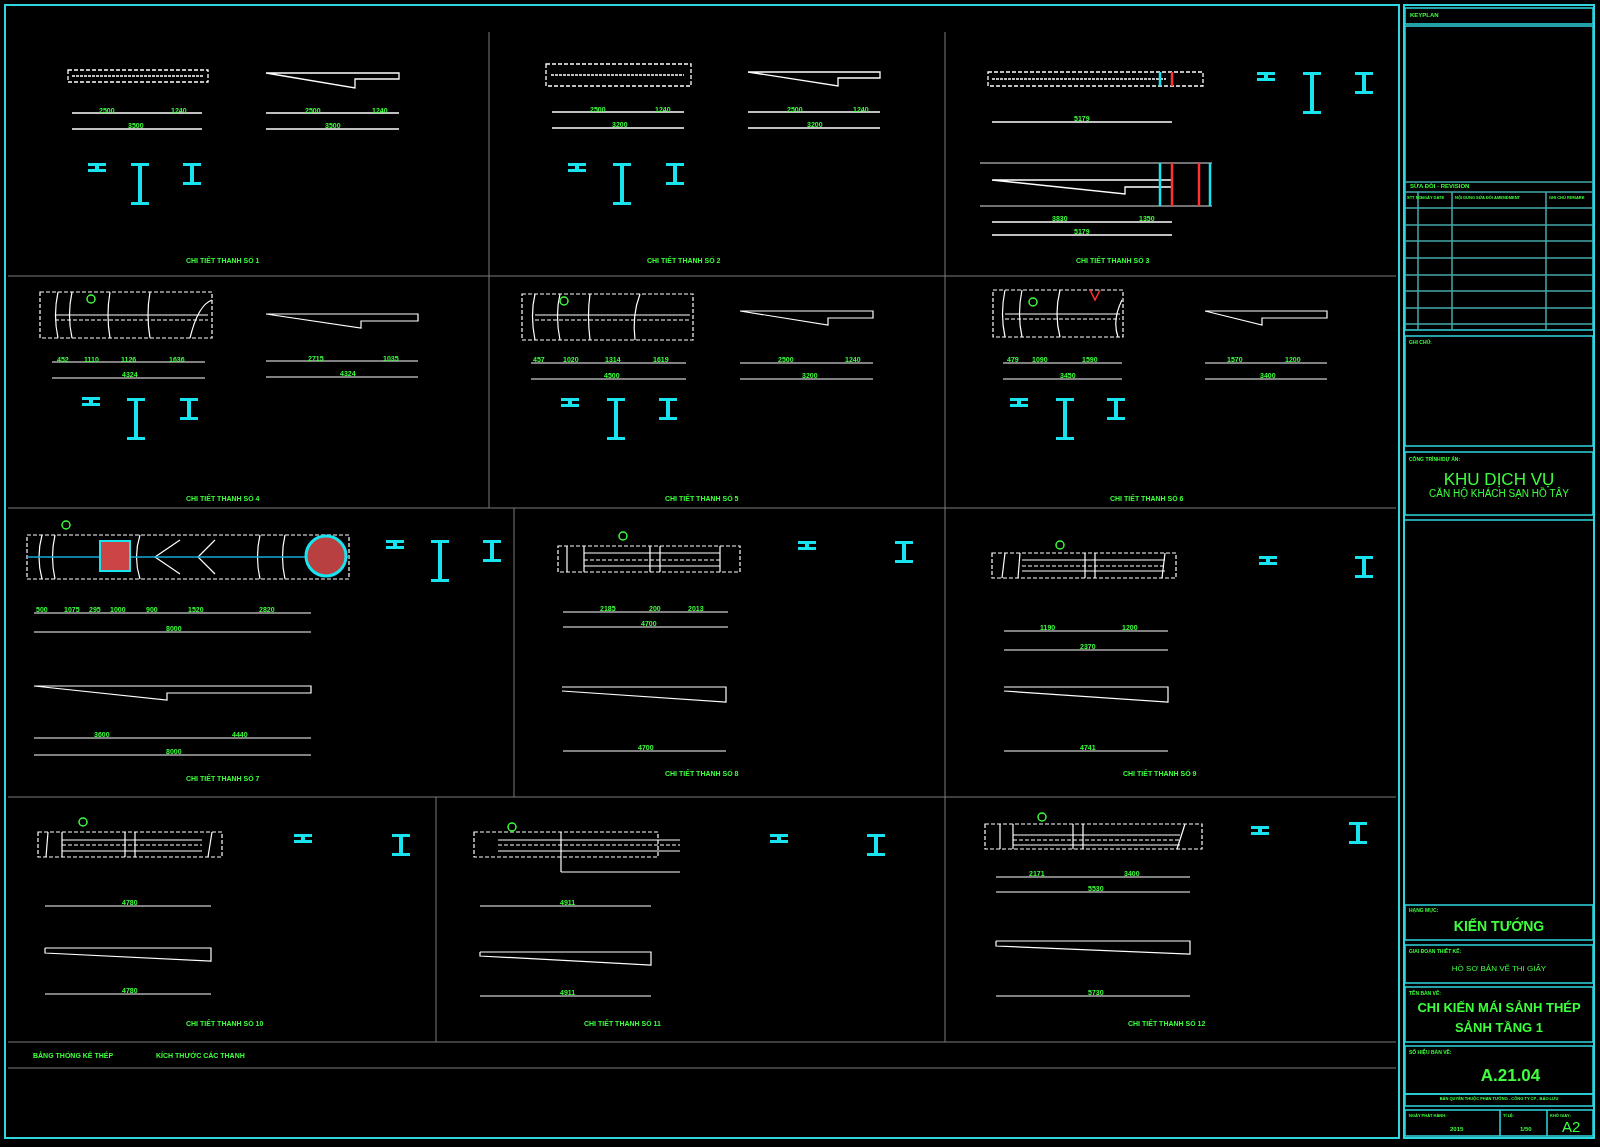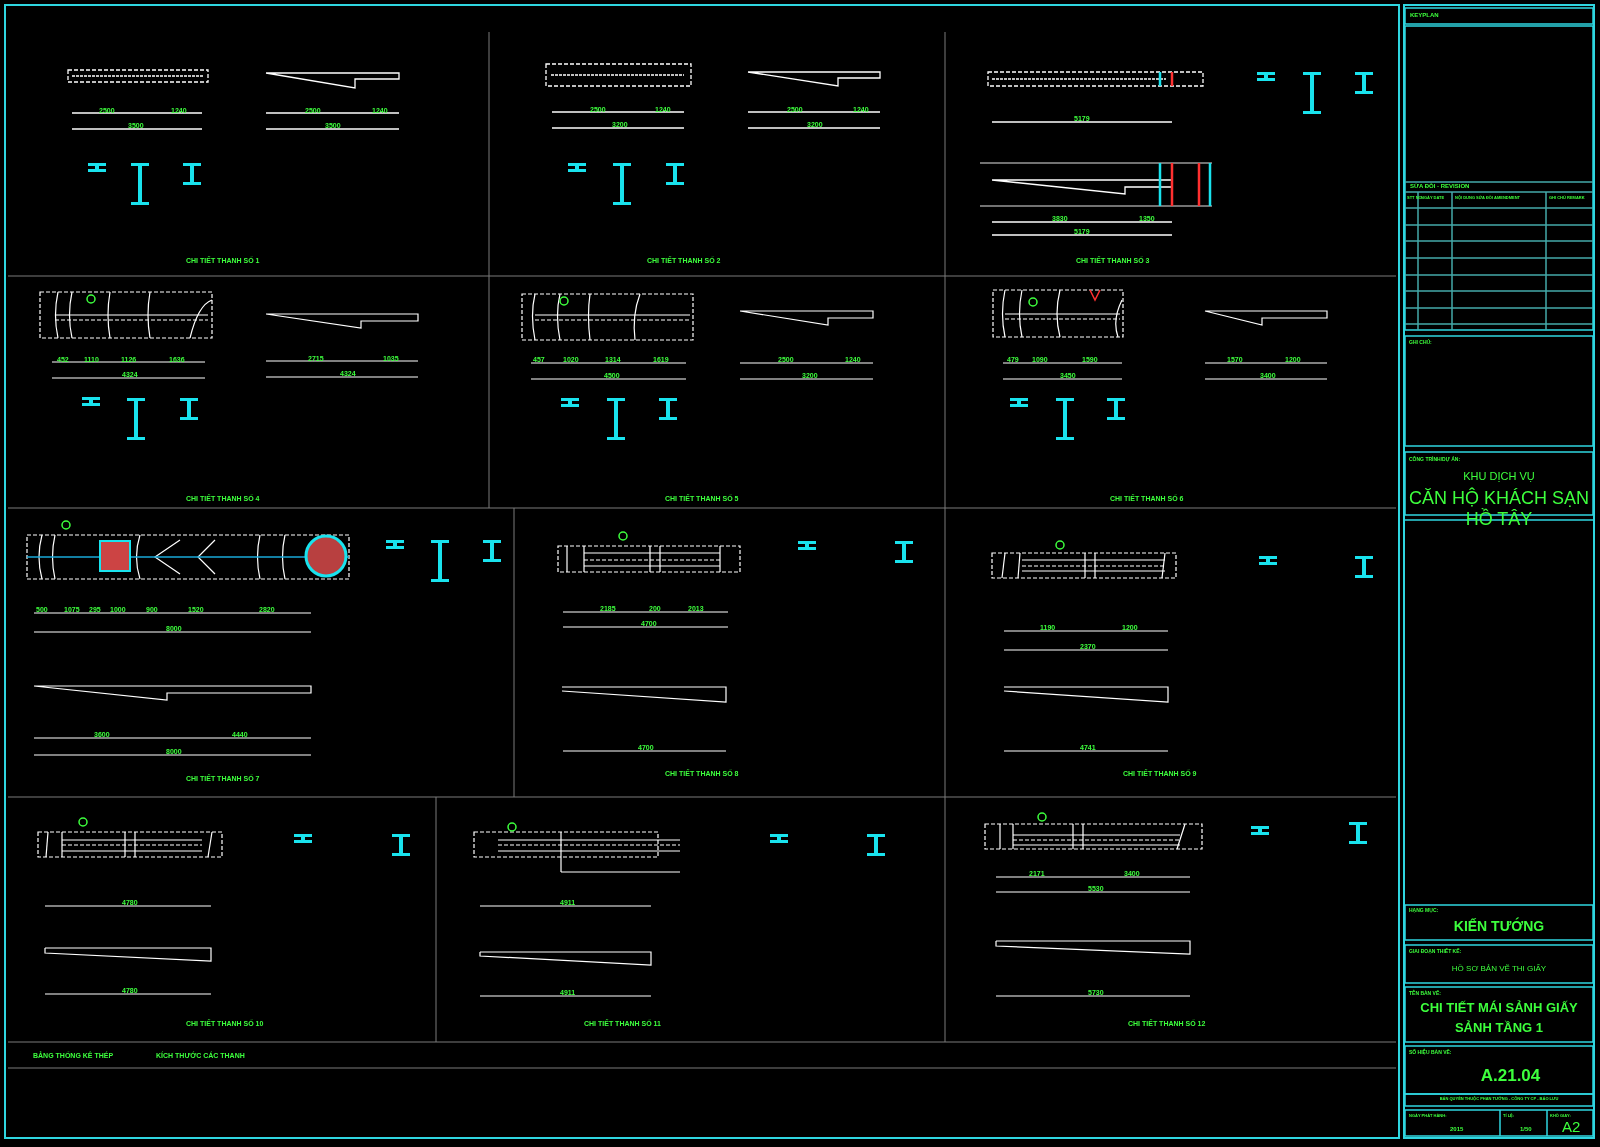--- a/index.html
+++ b/index.html
@@ -426,28 +426,28 @@
 
 
 <span class="lbl" style="left:1410px;top:12px;font-size:6px">KEYPLAN</span>
 <span class="lbl" style="left:1410px;top:183px;font-size:6px">SỬA ĐỔI - REVISION</span>
 <span class="lbl" style="left:1407px;top:195px;font-size:4px">STT NO.</span>
 <span class="lbl" style="left:1421px;top:195px;font-size:4px">NGÀY DATE</span>
 <span class="lbl" style="left:1455px;top:195px;font-size:4px">NỘI DUNG SỬA ĐỔI AMENDMENT</span>
 <span class="lbl" style="left:1549px;top:195px;font-size:4px">GHI CHÚ REMARK</span>
 <span class="lbl" style="left:1409px;top:339px;font-size:5px">GHI CHÚ:</span>
 <span class="lbl" style="left:1409px;top:456px;font-size:5px">CÔNG TRÌNH/DỰ ÁN:</span>
-<div class="tb-big" style="left:1405px;top:470px;width:188px;font-size:11px;font-weight:normal">KHU DỊCH VỤ</div>
-<div class="tb-big" style="left:1405px;top:488px;width:188px;font-size:18px;font-weight:normal">CĂN HỘ KHÁCH SẠN HỒ TÂY</div>
+<div class="tb-big" style="left:1405px;top:470px;width:188px;font-size:17px;font-weight:normal">KHU DỊCH VỤ</div>
+<div class="tb-big" style="left:1405px;top:488px;width:188px;font-size:10px;font-weight:normal">CĂN HỘ KHÁCH SẠN HỒ TÂY</div>
 <span class="lbl" style="left:1409px;top:907px;font-size:5px">HẠNG MỤC:</span>
 <div class="tb-big" style="left:1405px;top:918px;width:188px;font-size:14px">KIẾN TƯỚNG</div>
 <span class="lbl" style="left:1409px;top:948px;font-size:5px">GIAI ĐOẠN THIẾT KẾ:</span>
 <div class="tb-big" style="left:1405px;top:964px;width:188px;font-size:8px;font-weight:normal">HỒ SƠ BẢN VẼ THI GIẤY</div>
 <span class="lbl" style="left:1409px;top:990px;font-size:5px">TÊN BẢN VẼ:</span>
-<div class="tb-big" style="left:1405px;top:1000px;width:188px;font-size:13px">CHI TIẾT MÁI SẢNH GIẤY</div>
+<div class="tb-big" style="left:1405px;top:1000px;width:188px;font-size:13px">CHI KIẾN MÁI SẢNH THÉP</div>
 <div class="tb-big" style="left:1405px;top:1020px;width:188px;font-size:13px">SẢNH TẦNG 1</div>
 <span class="lbl" style="left:1409px;top:1049px;font-size:5px">SỐ HIỆU BẢN VẼ:</span>
 <div class="tb-big" style="left:1405px;top:1066px;width:211px;font-size:17px">A.21.04</div>
 <div class="tb-big" style="left:1405px;top:1096px;width:188px;font-size:4px">BẢN QUYỀN THUỘC PHẦN TƯỚNG - CÔNG TY CP - BẢO LƯU</div>
 <span class="lbl" style="left:1409px;top:1113px;font-size:4px">NGÀY PHÁT HÀNH:</span>
 <span class="lbl" style="left:1450px;top:1126px;font-size:6px">2015</span>
 <span class="lbl" style="left:1503px;top:1113px;font-size:4px">TỈ LỆ:</span>
 <span class="lbl" style="left:1520px;top:1126px;font-size:6px">1/50</span>
 <span class="lbl" style="left:1550px;top:1113px;font-size:4px">KHỔ GIẤY:</span>
 <span class="lbl" style="left:1562px;top:1118px;font-size:15px;font-weight:normal">A2</span>

